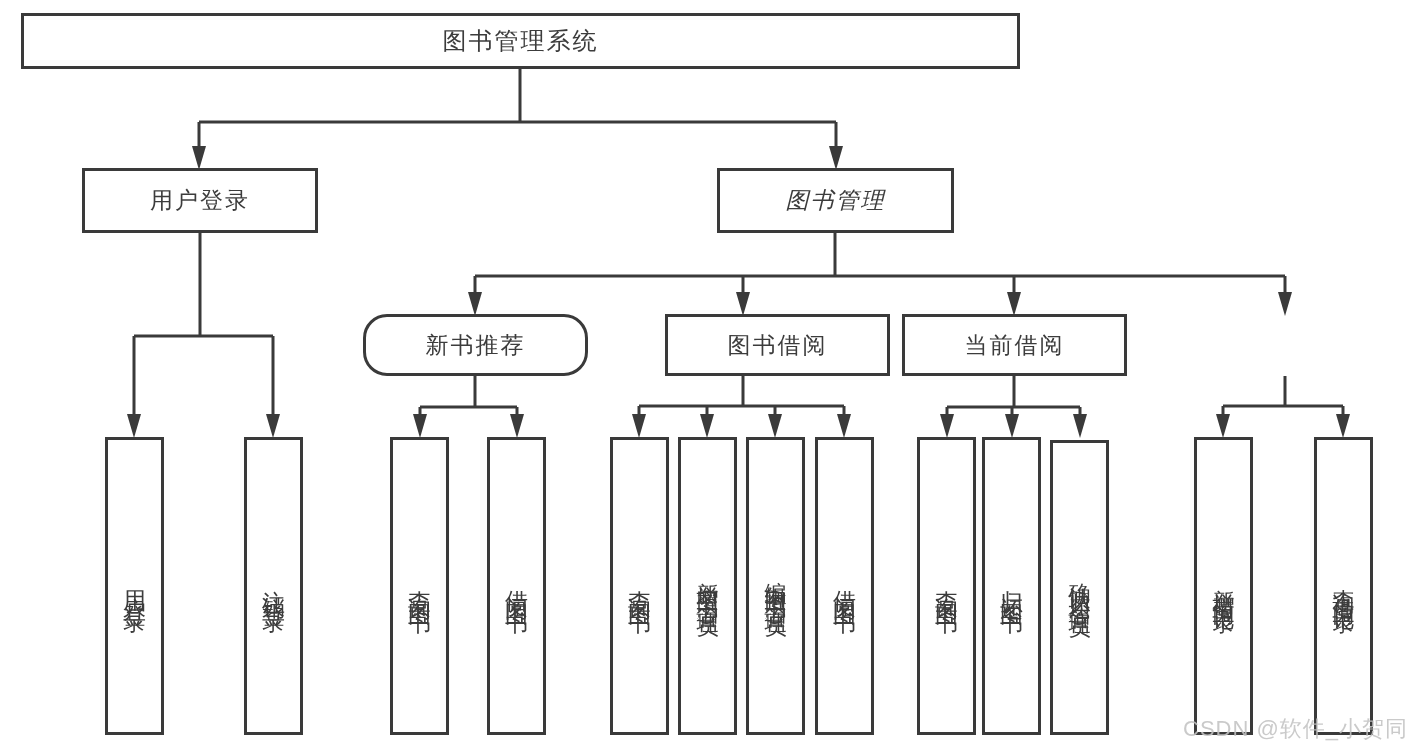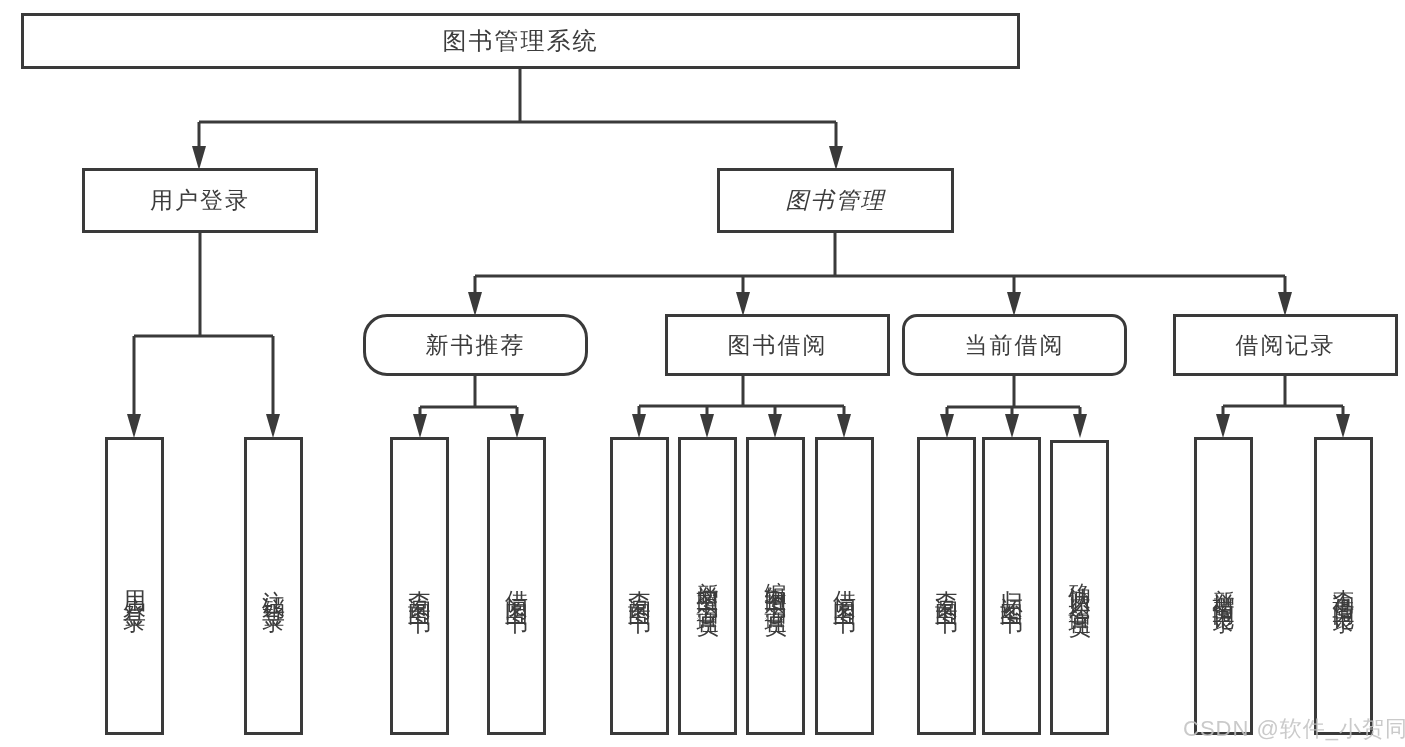--- a/index.html
+++ b/index.html
@@ -113,25 +113,22 @@
   <div class="box" style="left:717px; top:168px; width:237px; height:65px;font-style:italic;">
     <span class="h-label">图书管理</span>
   </div>
 
   <div class="box" style="left:363px; top:314px; width:225px; height:62px;border-radius:24px;">
     <span class="h-label">新书推荐</span>
   </div>
   <div class="box" style="left:631px; top:314px; width:225px; height:62px;margin-left:34px;">
     <span class="h-label">图书借阅</span>
   </div>
-  <div class="box" style="left:902px; top:314px; width:225px; height:62px;border-radius:15px;">
+  <div class="box" style="left:902px; top:314px; width:225px; height:62px;">
     <span class="h-label">当前借阅</span>
-  </div>
-  <div class="box" style="left:1173px; top:314px; width:225px; height:62px;">
-    <span class="h-label">借阅记录</span>
   </div>
 
   <div class="box v-box" style="left:105px; top:437px; width:59px; height:298px;">用户登录</div>
   <div class="box v-box" style="left:244px; top:437px; width:59px; height:298px;">注销登录</div>
 
   <div class="box v-box" style="left:390px; top:437px; width:59px; height:298px;">查询图书</div>
   <div class="box v-box" style="left:487px; top:437px; width:59px; height:298px;">借阅图书</div>
 
   <div class="box v-box" style="left:610px; top:437px; width:59px; height:298px;">查询图书</div>
   <div class="box v-box long" style="left:678px; top:437px; width:59px; height:298px;">新增图书（管理员）</div>

